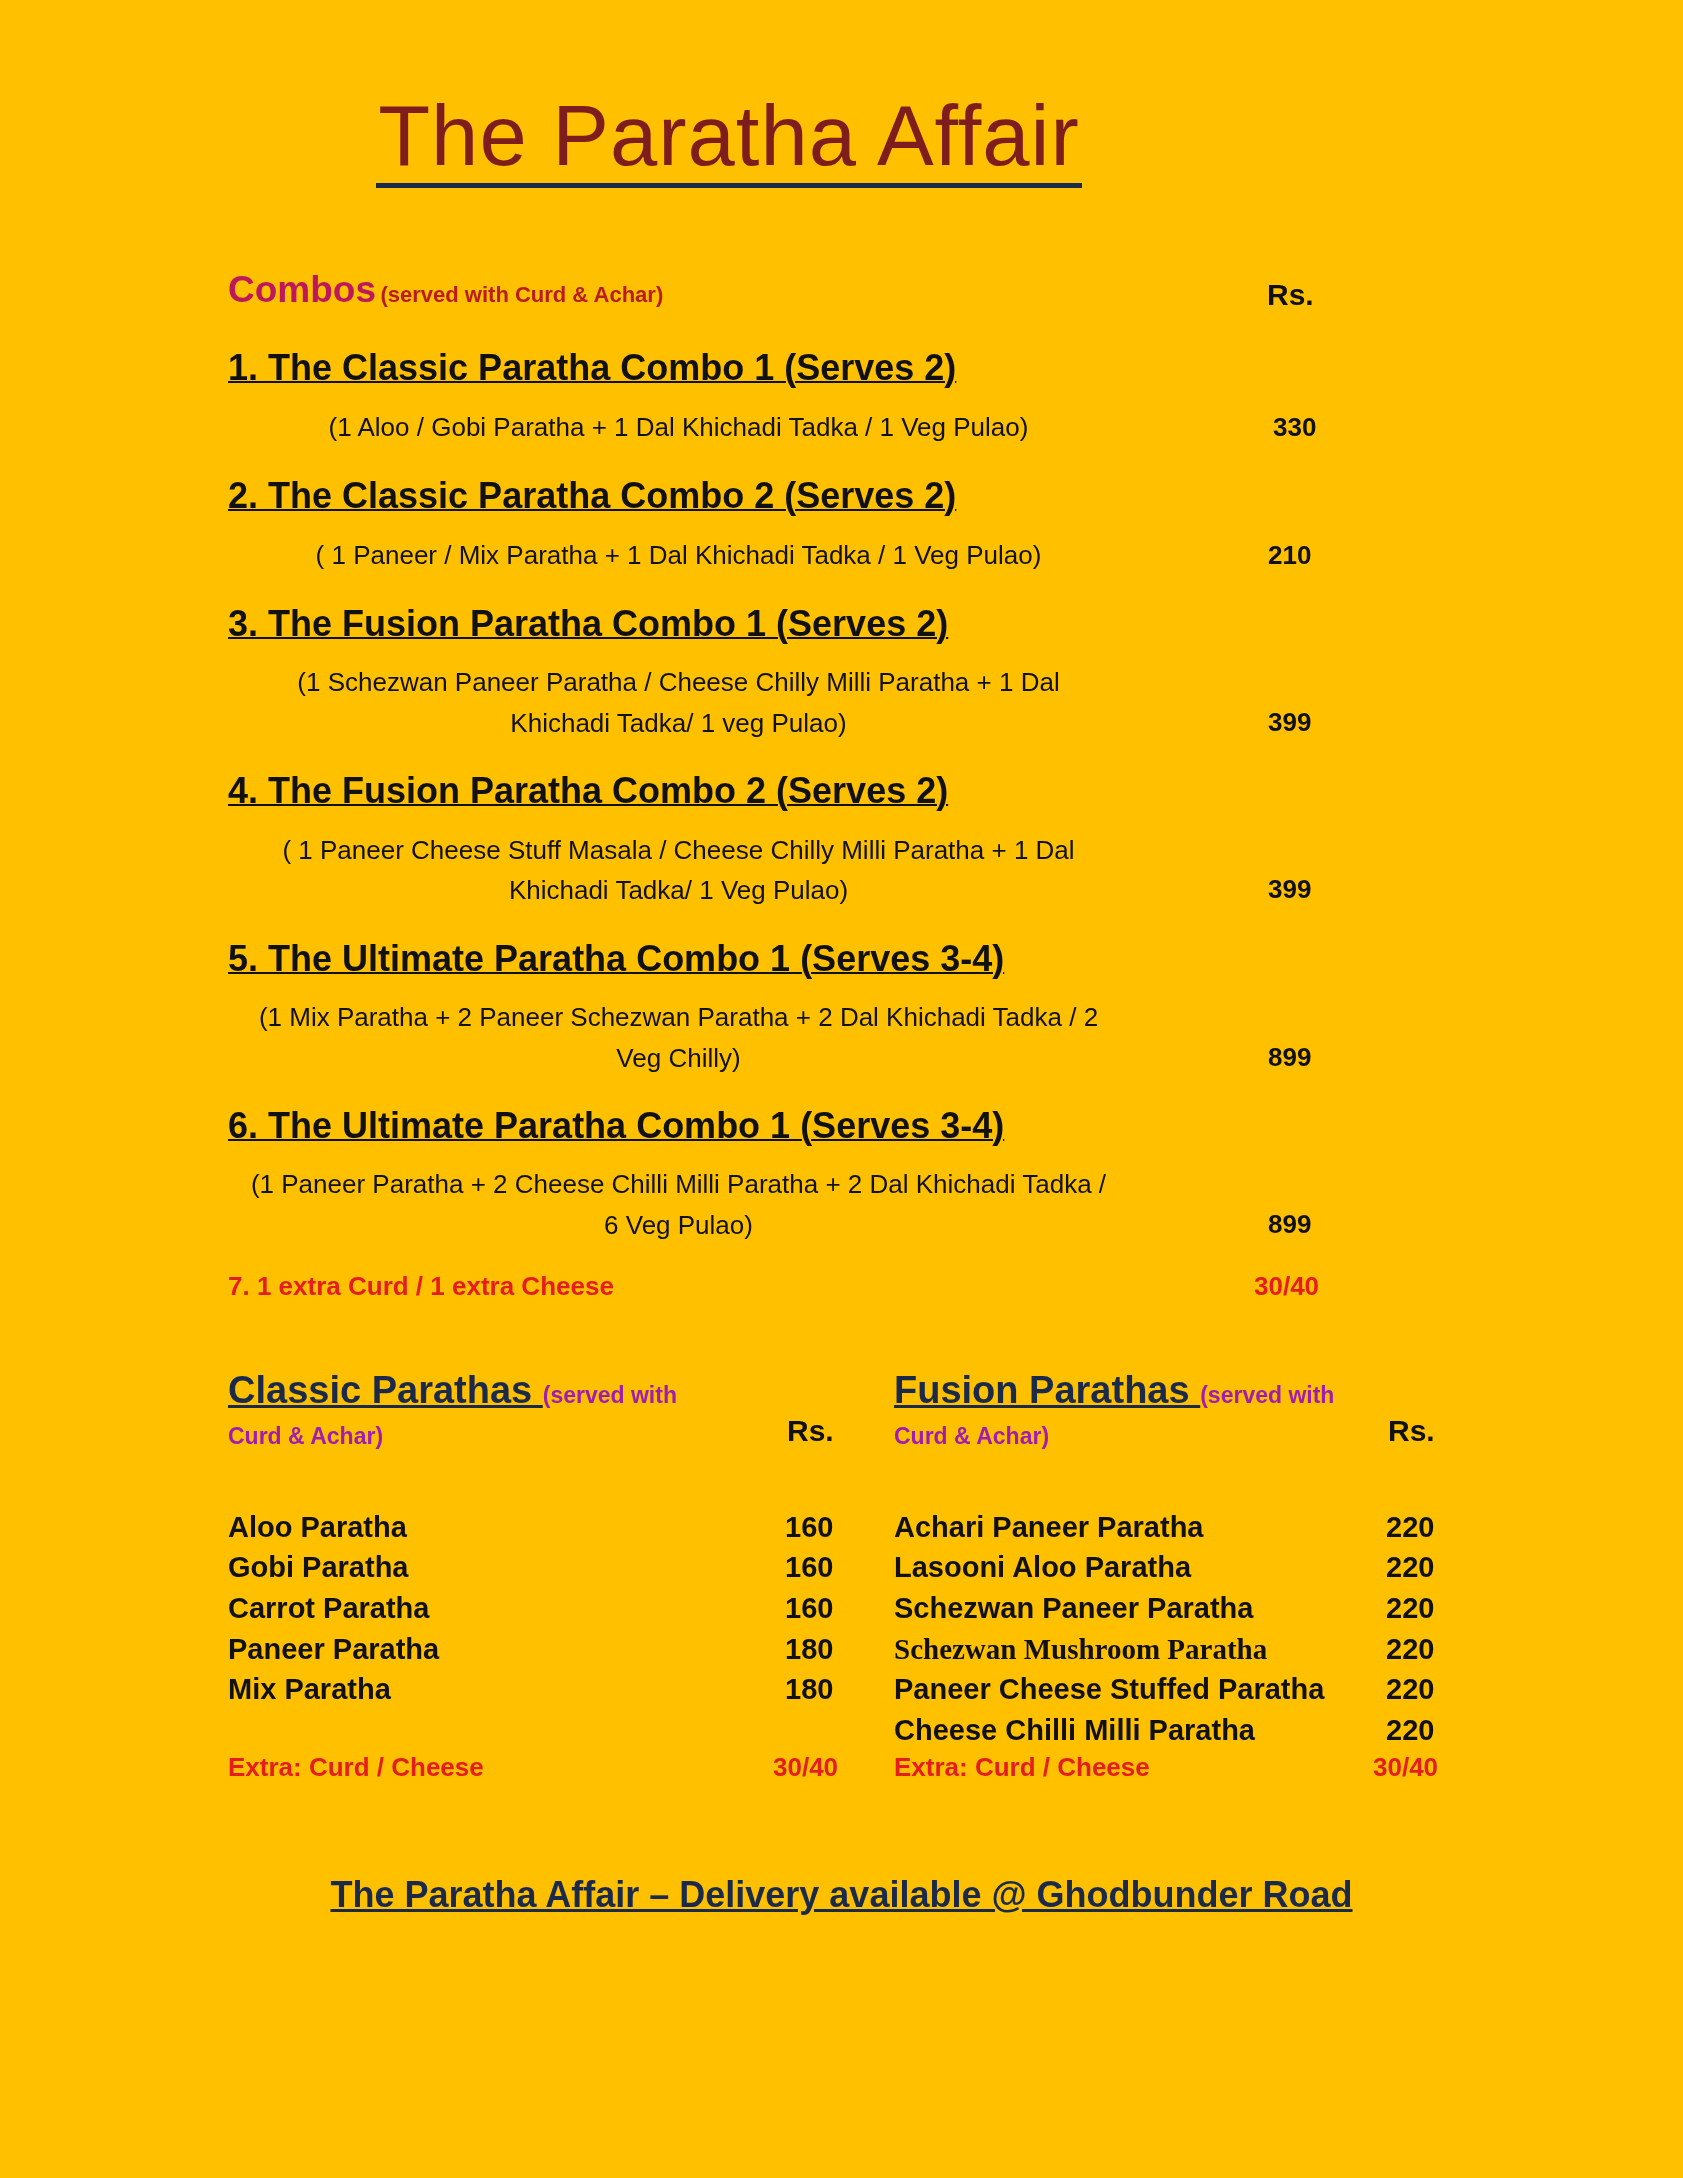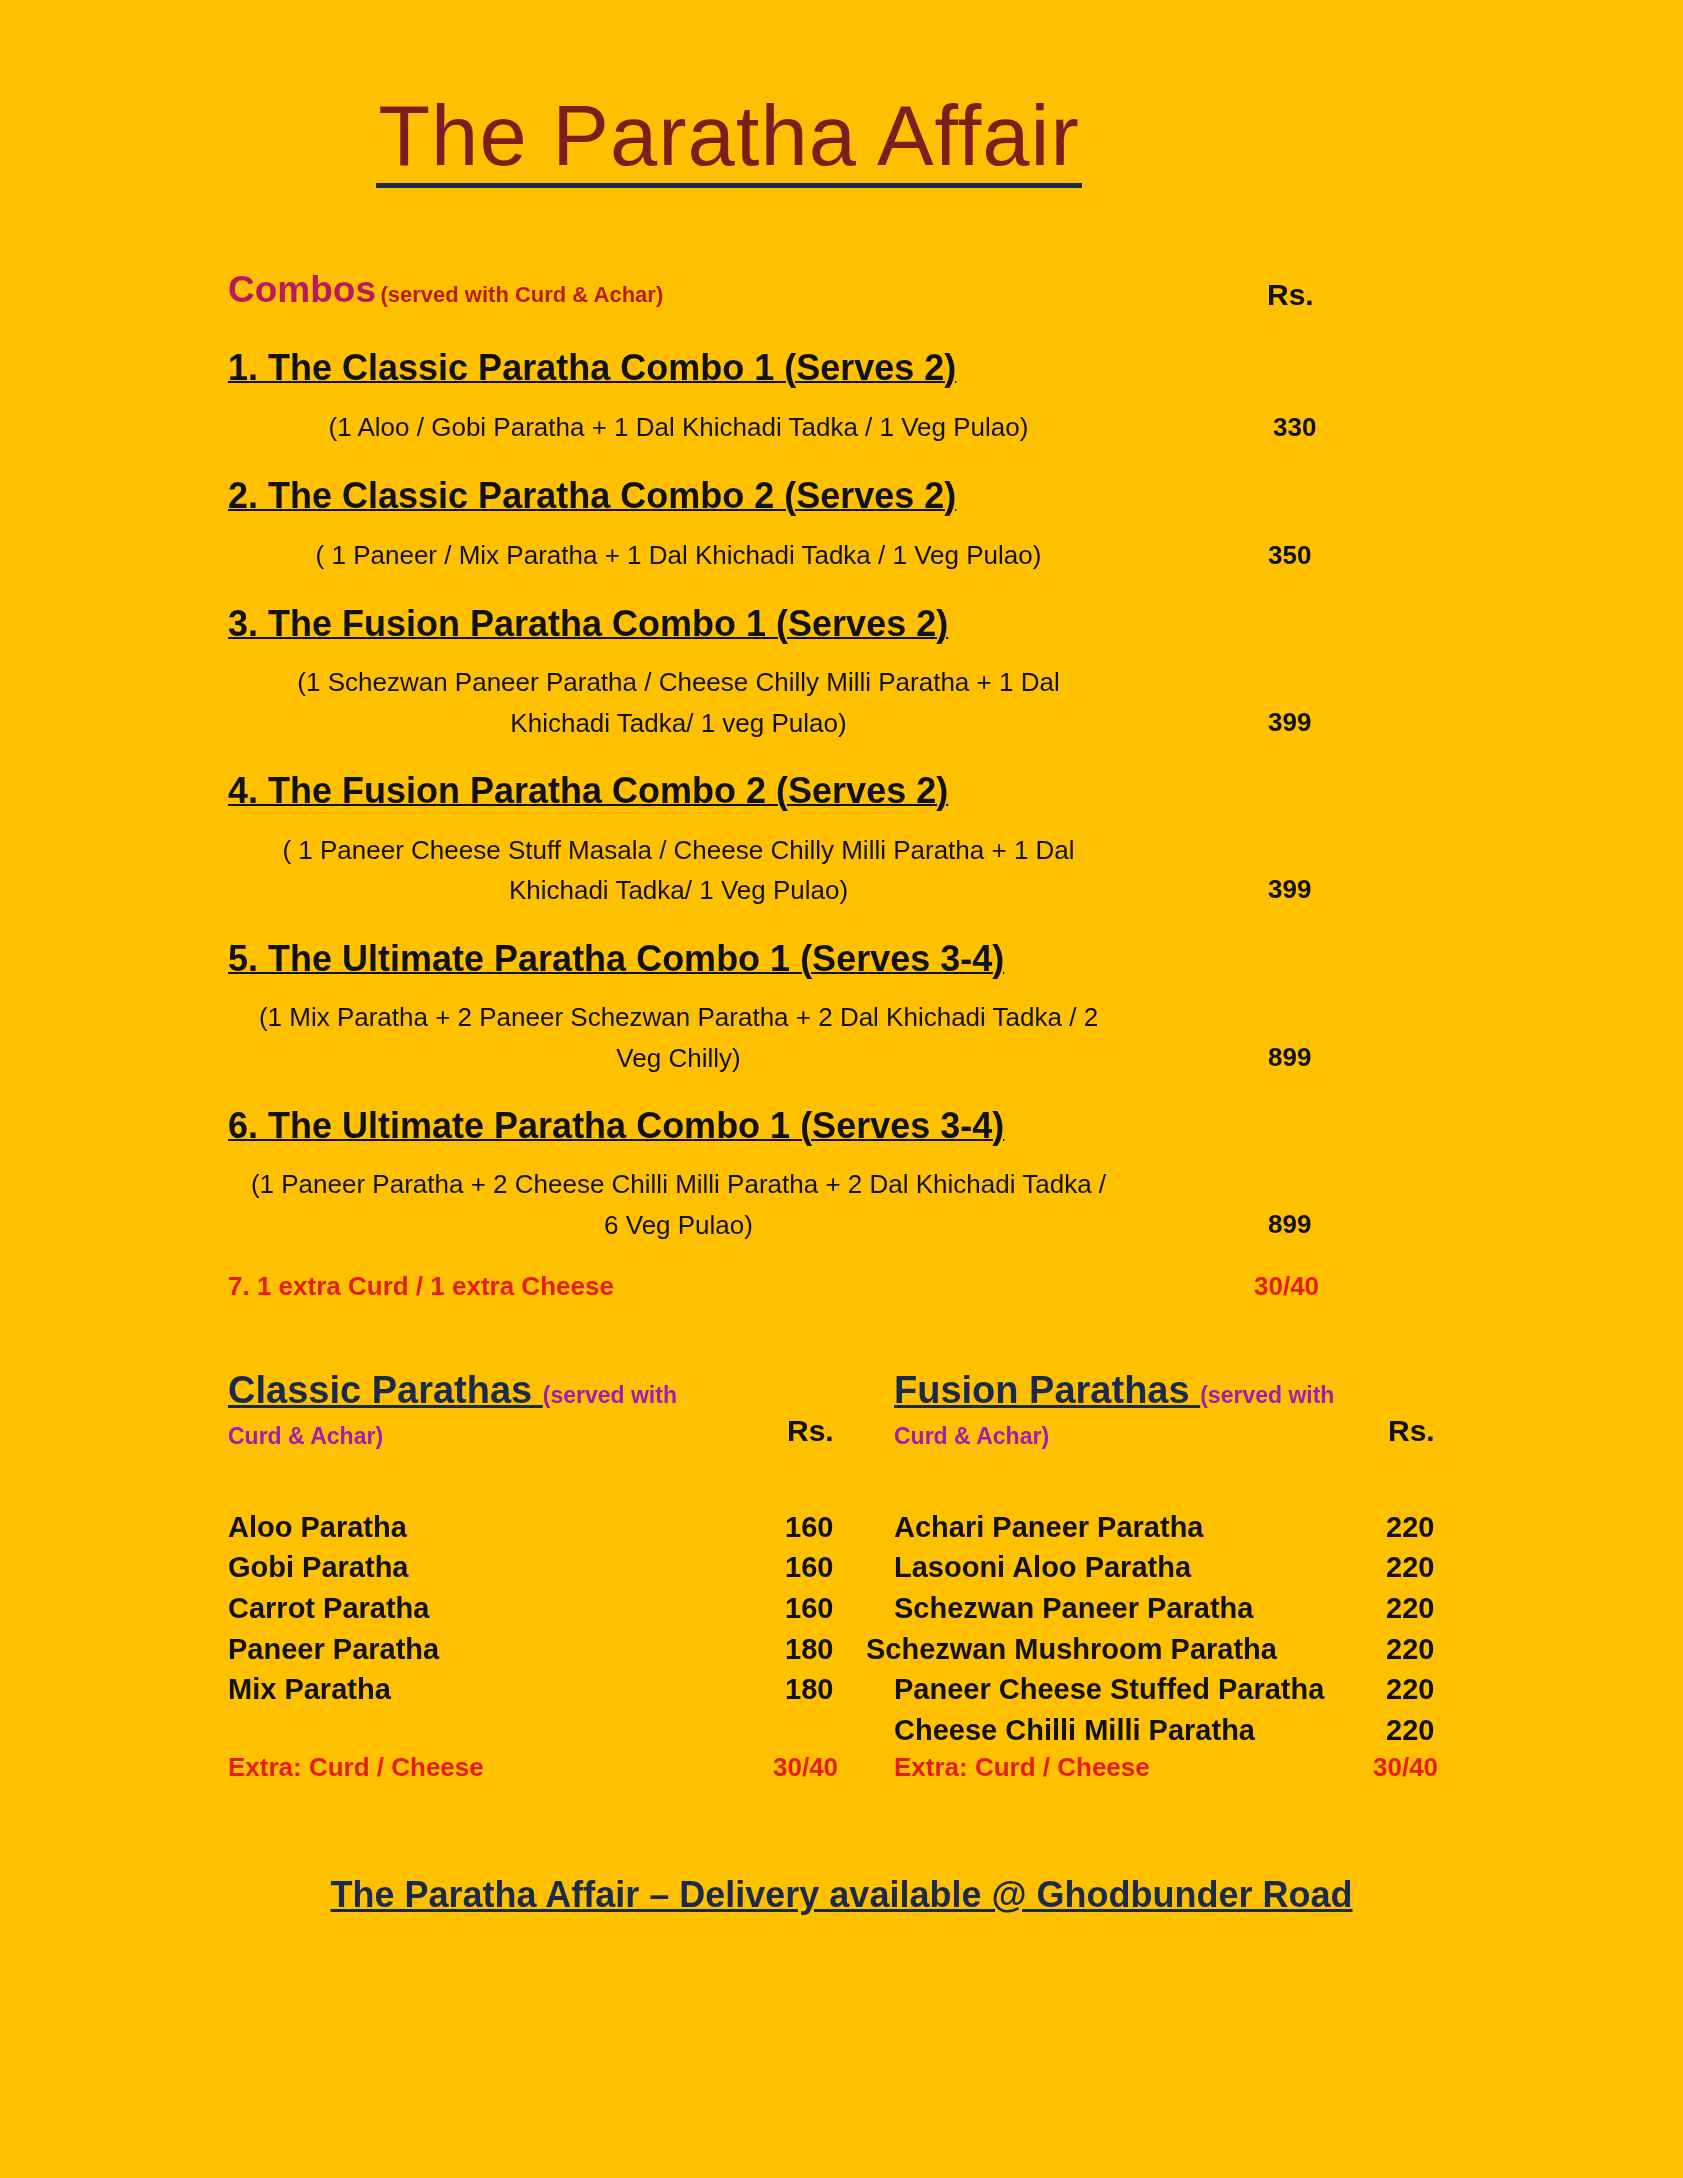--- a/index.html
+++ b/index.html
@@ -48,21 +48,21 @@
   <span class="small">(served with Curd &amp; Achar)</span>
 </div>
 <div class="abs rs-head" style="left:1267px; top:278px;">Rs.</div>
 
 <div class="abs combo-title" style="top:347px;">1. The Classic Paratha Combo 1 (Serves 2)</div>
 <div class="abs combo-desc" style="left:228px; width:901px; top:407px;">(1 Aloo / Gobi Paratha +  1 Dal Khichadi Tadka / 1 Veg Pulao)</div>
 <div class="abs price" style="left:1273px; top:412px;">330</div>
 
 <div class="abs combo-title" style="top:475px;">2. The Classic Paratha Combo 2 (Serves 2)</div>
 <div class="abs combo-desc" style="left:228px; width:901px; top:535px;">( 1 Paneer / Mix Paratha + 1 Dal Khichadi Tadka / 1 Veg Pulao)</div>
-<div class="abs price" style="left:1268px; top:540px;">350</div>
+<div class="abs price" style="left:1268px; top:540px;">210</div>
 
 <div class="abs combo-title" style="top:603px;">3. The Fusion Paratha Combo 1 (Serves 2)</div>
 <div class="abs combo-desc" style="left:228px; width:901px; top:662px;">(1 Schezwan Paneer Paratha / Cheese Chilly Milli Paratha + 1 Dal</div>
 <div class="abs combo-desc" style="left:228px; width:901px; top:703px;">Khichadi Tadka/ 1 veg Pulao)</div>
 <div class="abs price" style="left:1268px; top:707px;">399</div>
 
 <div class="abs combo-title" style="top:770px;">4. The Fusion Paratha Combo 2 (Serves 2)</div>
 <div class="abs combo-desc" style="left:228px; width:901px; top:830px;">( 1 Paneer Cheese Stuff Masala / Cheese Chilly Milli Paratha + 1 Dal</div>
 <div class="abs combo-desc" style="left:228px; width:901px; top:870px;">Khichadi Tadka/ 1 Veg Pulao)</div>
 <div class="abs price" style="left:1268px; top:874px;">399</div>
@@ -105,21 +105,21 @@
 </div>
 <div class="abs sec-sub" style="left:894px; top:1423px;">Curd &amp; Achar)</div>
 <div class="abs rs-head" style="left:1388px; top:1414px;">Rs.</div>
 
 <div class="abs item" style="left:894px; top:1511px;">Achari Paneer Paratha</div>
 <div class="abs item" style="left:1386px; top:1511px;">220</div>
 <div class="abs item" style="left:894px; top:1551px;">Lasooni Aloo Paratha</div>
 <div class="abs item" style="left:1386px; top:1551px;">220</div>
 <div class="abs item" style="left:894px; top:1592px;">Schezwan Paneer Paratha</div>
 <div class="abs item" style="left:1386px; top:1592px;">220</div>
-<div class="abs item" style="left:866px; top:1633px;">Schezwan Mushroom Paratha</div>
+<div class="abs item" style="left:894px; top:1633px;font-family:Liberation Serif, serif;">Schezwan Mushroom Paratha</div>
 <div class="abs item" style="left:1386px; top:1633px;">220</div>
 <div class="abs item" style="left:894px; top:1673px;">Paneer Cheese Stuffed Paratha</div>
 <div class="abs item" style="left:1386px; top:1673px;">220</div>
 <div class="abs item" style="left:894px; top:1714px;">Cheese Chilli Milli Paratha</div>
 <div class="abs item" style="left:1386px; top:1714px;">220</div>
 
 <div class="abs red" style="left:894px; top:1752px;">Extra:  Curd / Cheese</div>
 <div class="abs red" style="left:1373px; top:1752px;">30/40</div>
 
 <div class="abs footer"><span>The Paratha Affair – Delivery available @ Ghodbunder Road</span></div>

